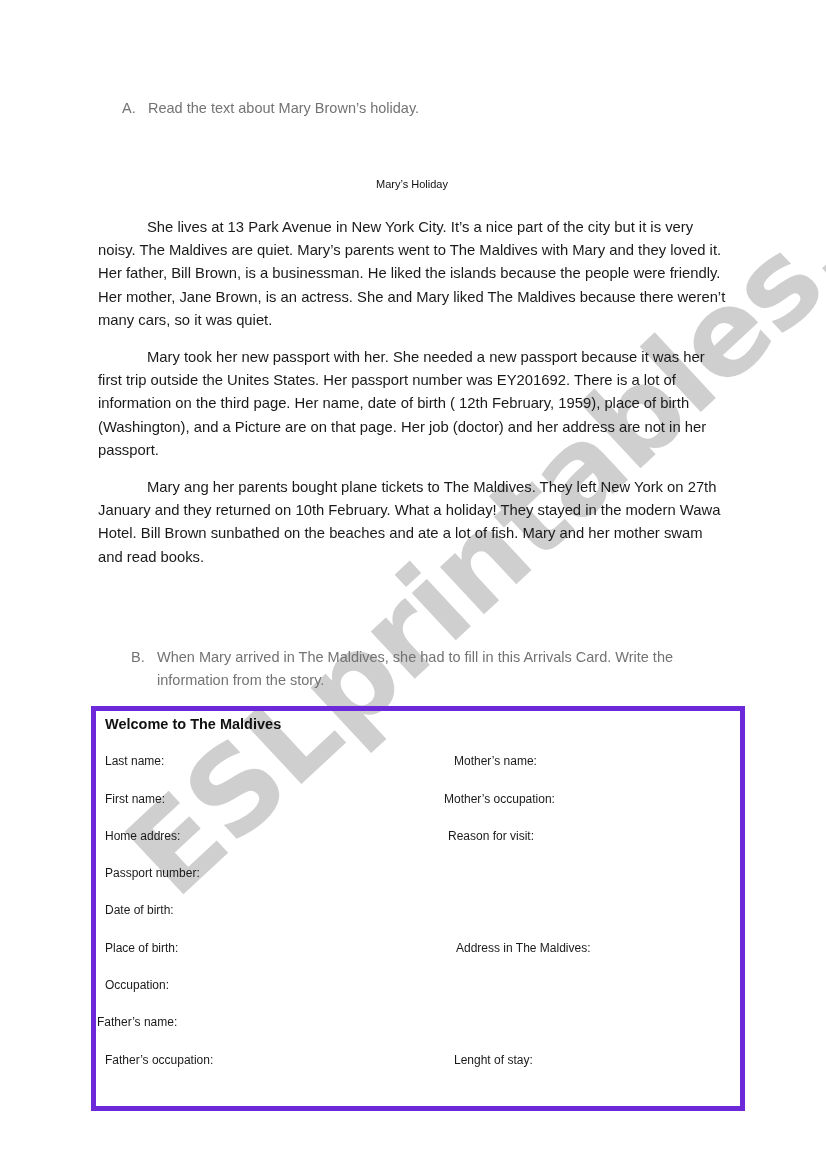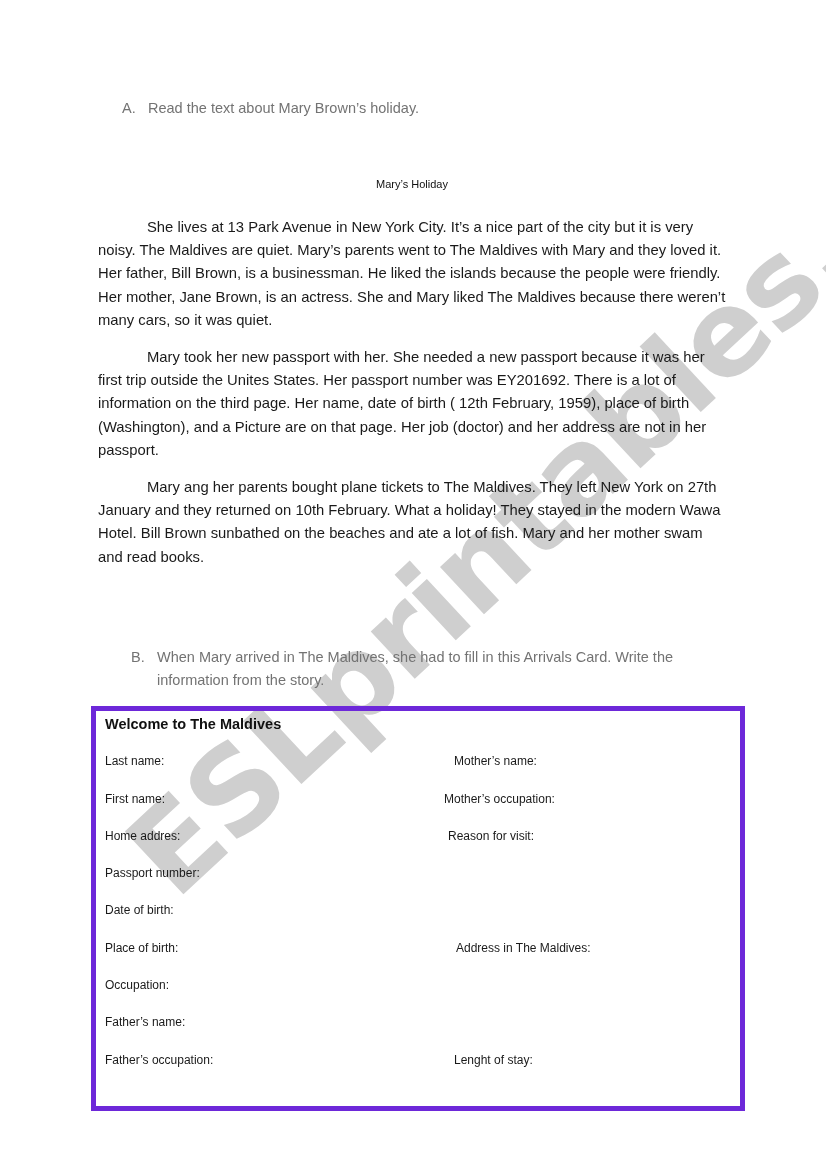--- a/index.html
+++ b/index.html
@@ -65,21 +65,21 @@
     <div class="card">
       <div class="card-title">Welcome to The Maldives</div>
 
       <div class="field" style="left:9px; top:43px;">Last name:</div>
       <div class="field" style="left:9px; top:81px;">First name:</div>
       <div class="field" style="left:9px; top:118px;">Home addres:</div>
       <div class="field" style="left:9px; top:155px;">Passport number:</div>
       <div class="field" style="left:9px; top:192px;">Date of birth:</div>
       <div class="field" style="left:9px; top:230px;">Place of birth:</div>
       <div class="field" style="left:9px; top:267px;">Occupation:</div>
-      <div class="field" style="left:9px; top:304px;">Father’s name:</div>
+      <div class="field" style="left:1px; top:304px;">Father’s name:</div>
       <div class="field" style="left:9px; top:342px;">Father’s occupation:</div>
 
       <div class="field" style="left:358px; top:43px;">Mother’s name:</div>
       <div class="field" style="left:348px; top:81px;text-align:right;">Mother’s occupation:</div>
       <div class="field" style="left:352px; top:118px;">Reason for visit:</div>
       <div class="field" style="left:360px; top:230px;">Address in The Maldives:</div>
       <div class="field" style="left:358px; top:342px;">Lenght of stay:</div>
     </div>
 
   </div>

